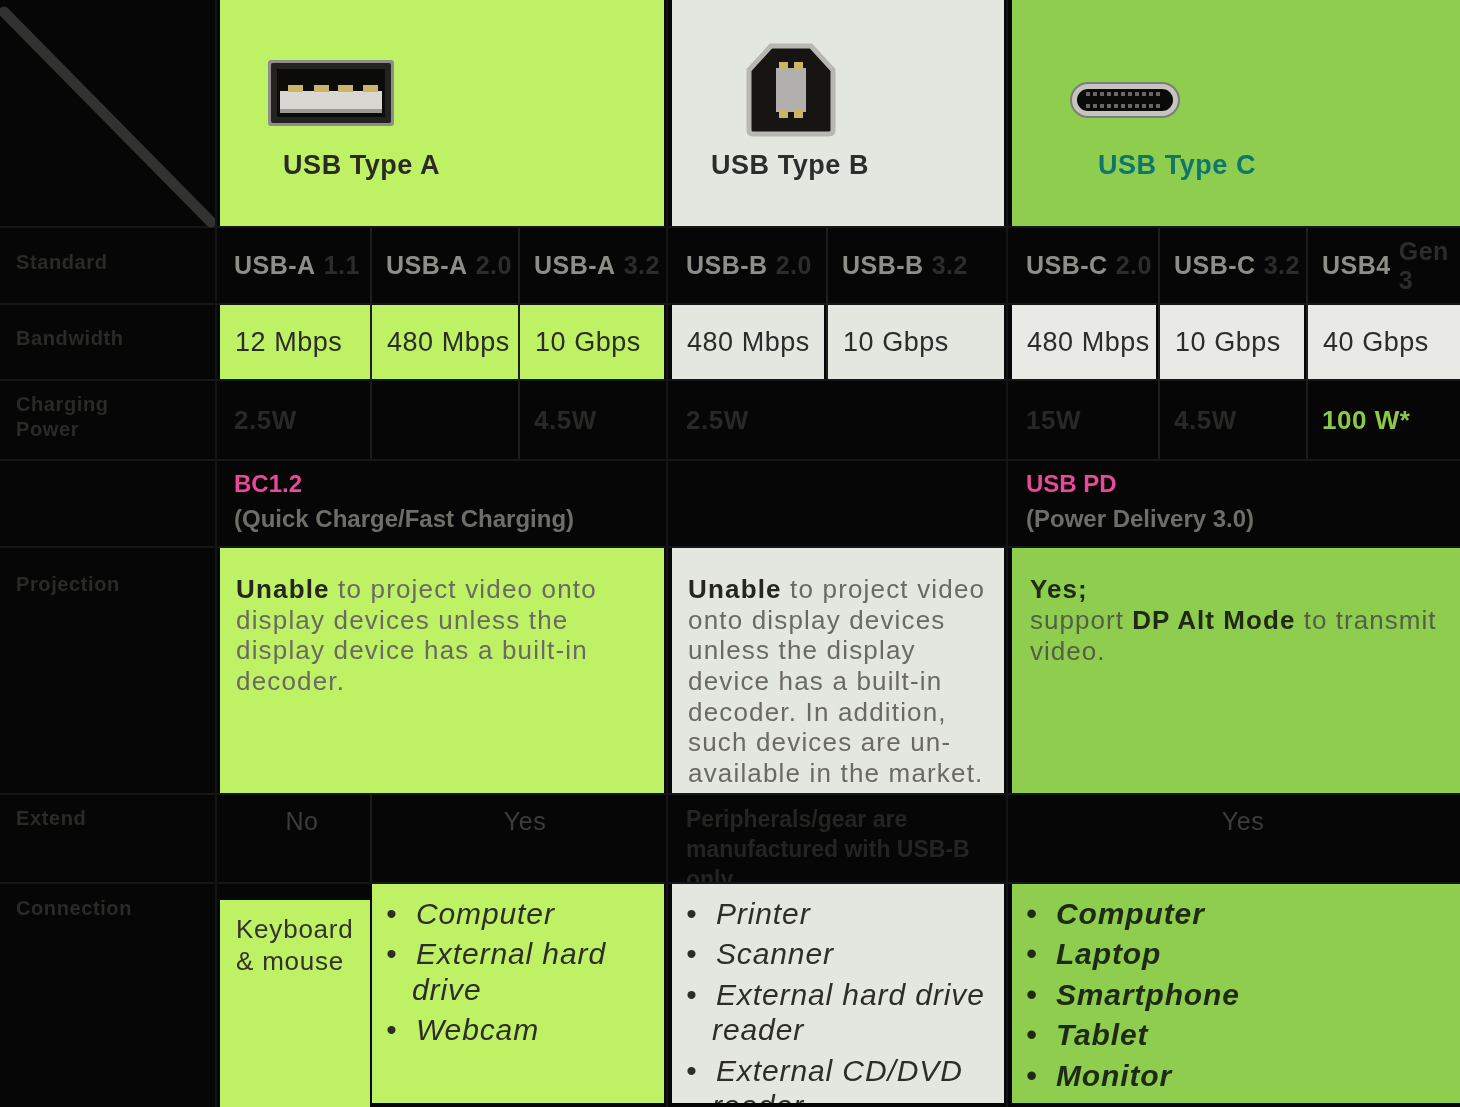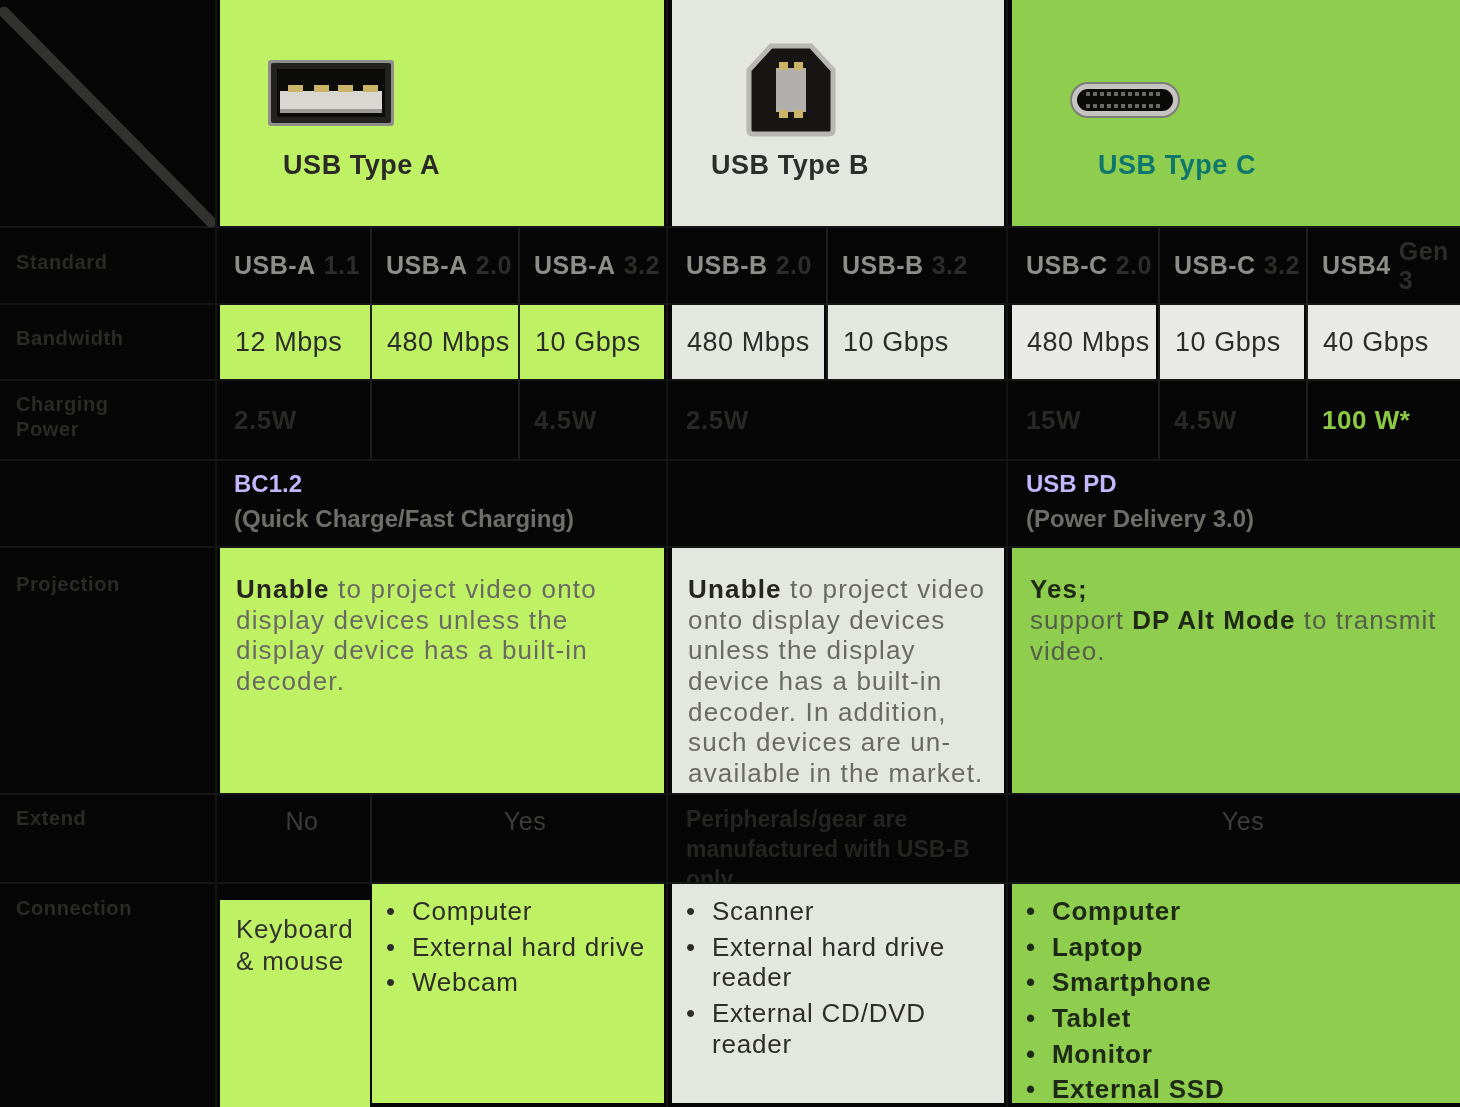--- a/index.html
+++ b/index.html
@@ -25,36 +25,36 @@
   
   .std{display:flex;align-items:center;padding-left:14px;font-size:25px;font-weight:600;letter-spacing:.02em;}
   .std .pre{color:#8e8e88;margin-right:8px;}
   .std .ver{color:#2c2c2a;}
   
   .bw{display:flex;align-items:center;padding-left:15px;font-size:27px;color:#2c2c29;letter-spacing:.02em;}
   
   .chg{display:flex;align-items:center;padding-left:14px;font-size:26px;font-weight:600;color:#282826;letter-spacing:.02em;}
   .chg.green{color:#8dc944;}
   .proto{padding:6px 0 0 14px;font-size:24px;font-weight:600;line-height:1.45;}
-  .proto .p1{color:#c4b5fd;display:block;}
+  .proto .p1{color:#ec4899;display:block;}
   .proto .p2{color:#6e6e68;display:block;}
   
   .vid{padding:26px 16px 0 16px;font-size:26px;line-height:1.18;letter-spacing:.045em;color:#6b6963;}
   .vid b{color:#262520;}
   .vidC{padding:26px 16px 0 18px;font-size:26px;line-height:1.2;letter-spacing:.04em;color:#555f48;}
   .vidC .l1{font-weight:bold;color:#1f2916;display:block;}
   .vidC b{color:#1f2916;}
   
   .ext{padding:12px 0 0 14px;font-size:25px;font-weight:400;color:#3c3c3a;letter-spacing:.02em;text-align:center;}
   .extP{padding:10px 12px 0 14px;font-size:23px;font-weight:600;color:#242422;line-height:1.3;white-space:pre-line;}
   
   .con{padding:14px 10px 0 16px;font-size:26px;line-height:1.22;letter-spacing:.03em;color:#33322e;margin-top:16px;}
   ul.blist{list-style:none;margin:0;padding:12px 8px 0 14px;}
-  ul.blist li{font-size:26px;line-height:1.18;letter-spacing:.03em;color:#2e2d29;
-    padding-left:26px;text-indent:-26px;margin-bottom:5px;}
+  ul.blist li{font-size:30px;line-height:1.18;letter-spacing:.03em;color:#2e2d29;
+    padding-left:26px;text-indent:-26px;margin-bottom:5px;font-style:italic;}
   ul.blist li::before{content:"\2022\00a0\00a0";}
   ul.blist.boldC li{font-weight:bold;color:#1e2a15;}
   .iconwrap{position:absolute;}
 </style>
 </head>
 <body>
 
 <div class="stage">
 
   <div class="hline" style="top:226px"></div>
@@ -221,20 +221,21 @@
   <div class="cell bgA con" style="left:220px;top:884px;width:150px;height:219px">Keyboard &amp; mouse</div>
   <div class="cell bgA" style="left:372px;top:884px;width:292px;height:219px">
     <ul class="blist">
       <li>Computer</li>
       <li>External hard drive</li>
       <li>Webcam</li>
     </ul>
   </div>
   <div class="cell bgB" style="left:672px;top:884px;width:332px;height:219px">
     <ul class="blist">
+      <li>Printer</li>
       <li>Scanner</li>
       <li>External hard drive reader</li>
       <li>External CD/DVD reader</li>
     </ul>
   </div>
   <div class="cell bgC" style="left:1012px;top:884px;width:448px;height:219px">
     <ul class="blist boldC">
       <li>Computer</li>
       <li>Laptop</li>
       <li>Smartphone</li>

